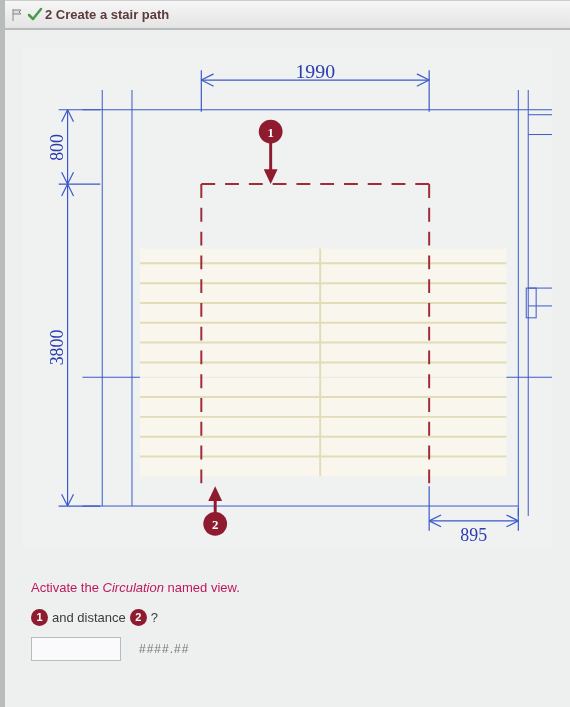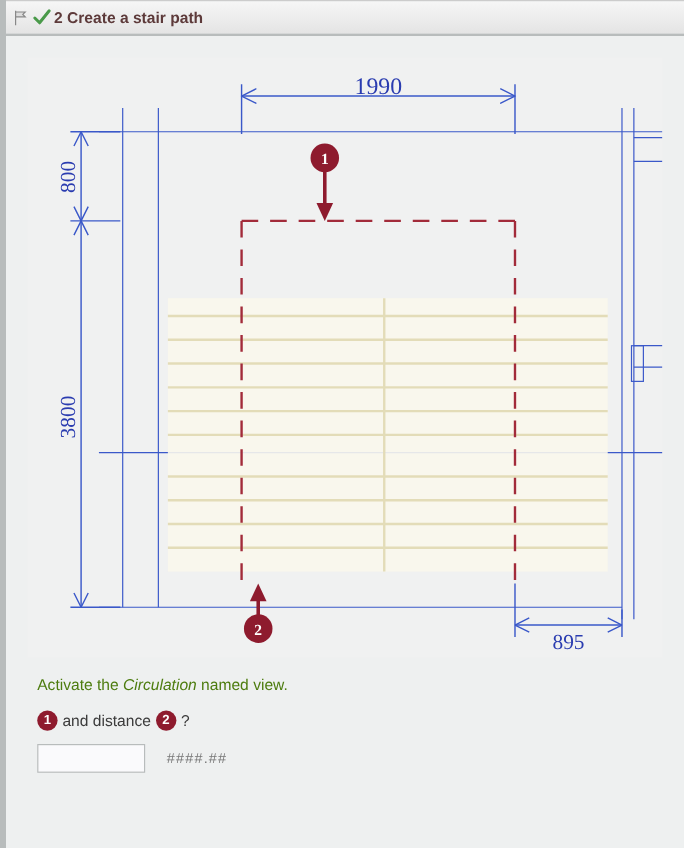--- a/index.html
+++ b/index.html
@@ -27,30 +27,30 @@
     padding: 0 6px;
     gap: 2px;
   }
   .header .ico { display: flex; align-items: center; justify-content: center; }
   .header .title {
     font-size: 13px;
     font-weight: bold;
     color: #5d3a3a;
   }
   .diagram-wrap {
-    margin: 18px 18px 8px 18px;
+    margin: 18px 18px 25px 18px;
     height: 500px;
     position: relative;
     background: #f0f1f1;
   }
   .diagram-svg { width: 100%; height: 100%; display: block; }
   .instructions {
     padding: 6px 26px 0 26px;
     font-size: 13px;
-    color: #4d7c0f;
+    color: #be185d;
     line-height: 1.35;
   }
   .instructions p { margin: 0 0 12px 0; }
   .instructions em { font-style: italic; }
   .question {
     padding: 0 26px;
     font-size: 13px;
     color: #3b3b3b;
     display: flex;
     align-items: center;

